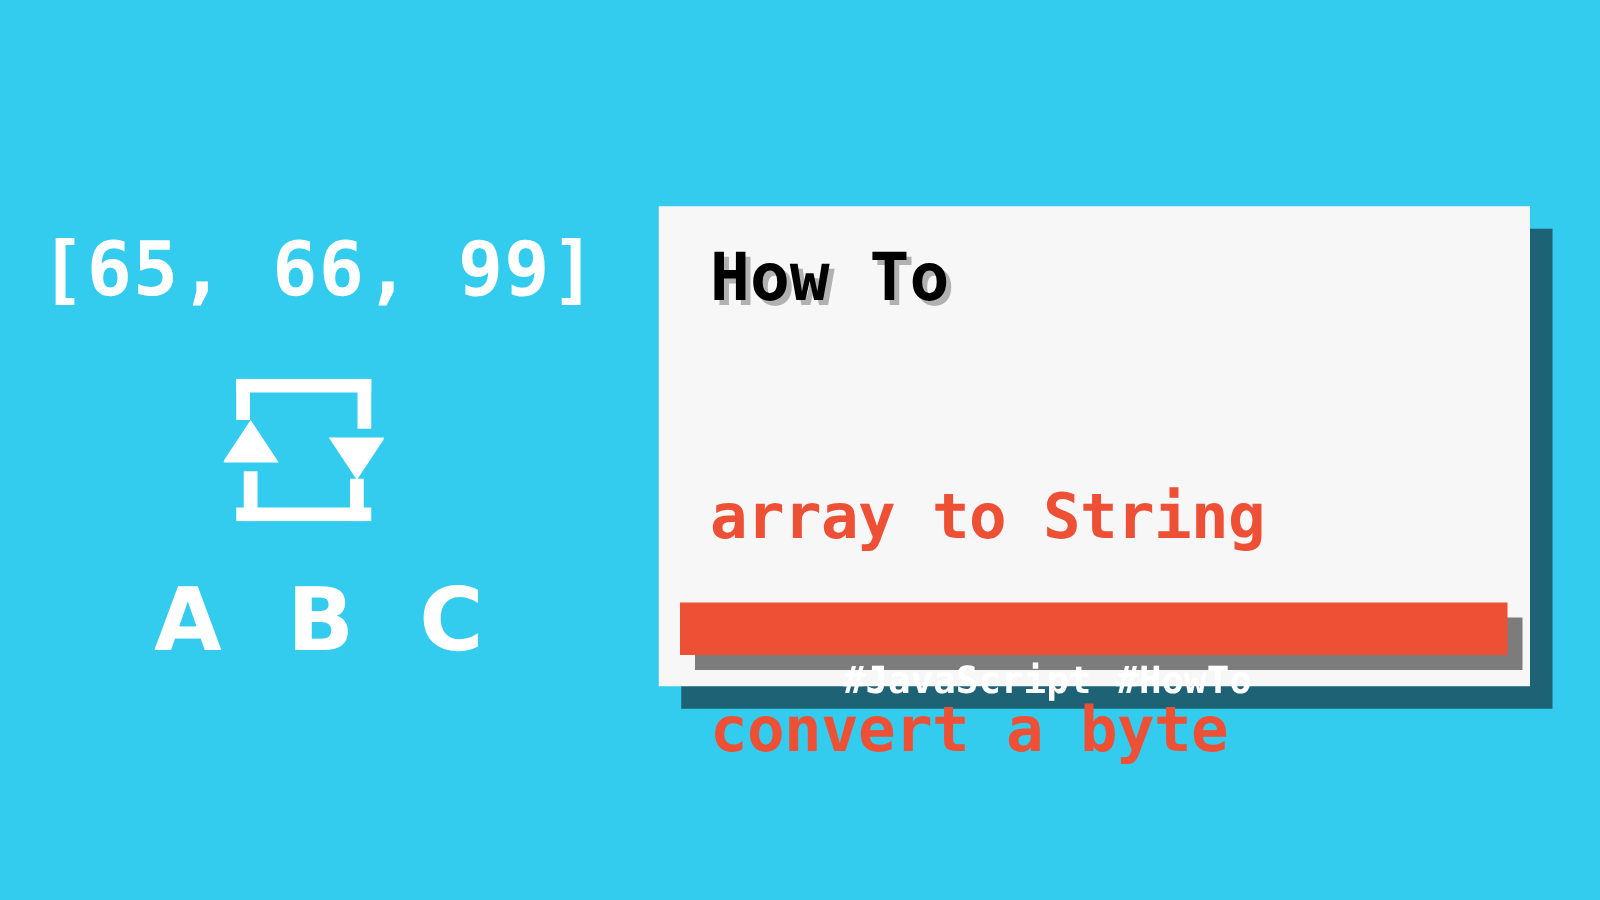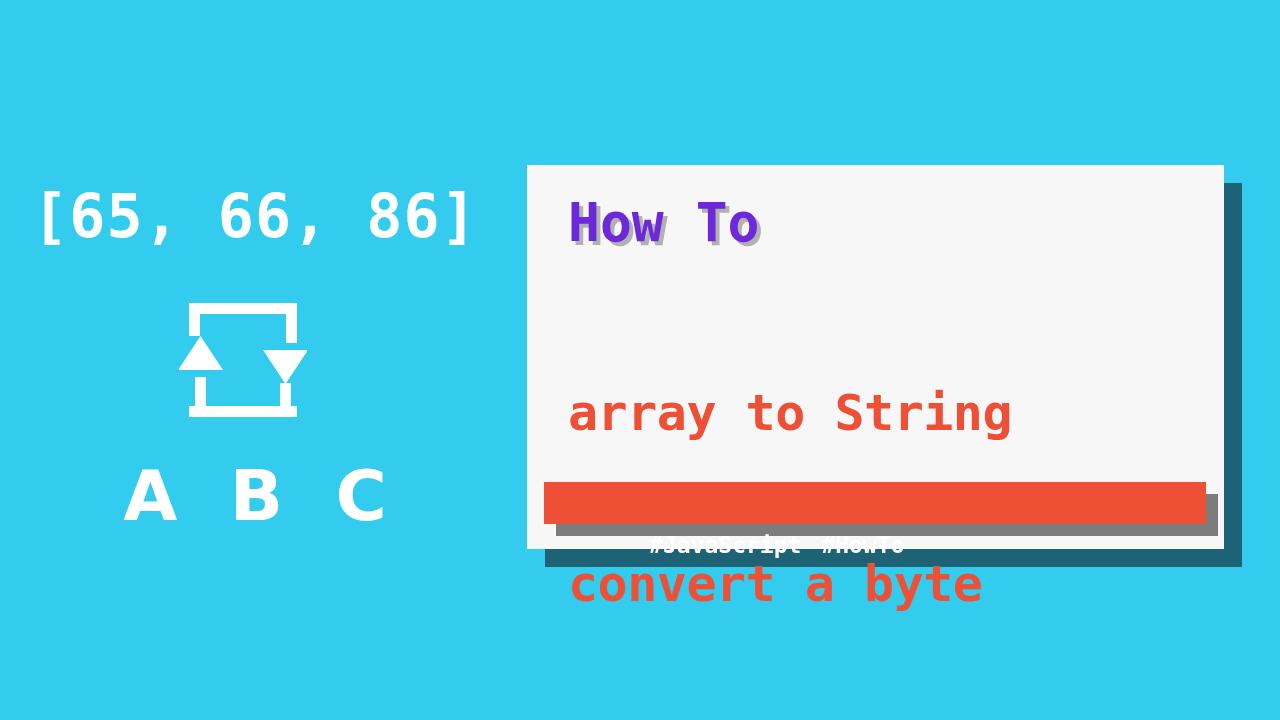--- a/index.html
+++ b/index.html
@@ -85,21 +85,21 @@
     top: 165px;
     width: 697px;
     height: 384px;
     background: #f7f7f7;
   }
 
   #eyebrow-howto {
     position: absolute;
     left: 568px;
     top: 196px;
-    color: #6d28d9;
+    color: #000000;
     font-family: "DejaVu Sans Mono", monospace;
     font-weight: bold;
     font-size: 53px;
     line-height: 1;
     letter-spacing: 0px;
     white-space: pre;
     text-shadow: 4px 4px 0 rgba(120,120,120,0.55);
   }
 
   #card-title {
@@ -136,34 +136,34 @@
 
   #tag-list {
     position: absolute;
     left: 22px;
     top: 0;
     height: 56px;
     line-height: 42px;
     color: #ffffff;
     font-family: "DejaVu Sans Mono", monospace;
     font-weight: bold;
-    font-size: 23px;
+    font-size: 30px;
     white-space: pre;
   }
   .tag-item { display: inline; }
   .tag-gap { display: inline-block; width: 20px; }
 </style>
 </head>
 <body>
 
 <div id="poster">
 
   <div id="left-illustration">
 
-    <div id="byte-array-text">[65, 66, 86]</div>
+    <div id="byte-array-text">[65, 66, 99]</div>
 
     <div id="convert-loop-icon">
       <svg viewBox="0 0 128 114" width="128" height="114" xmlns="http://www.w3.org/2000/svg" aria-hidden="true">
 
         <rect x="10" y="0" width="108" height="11" fill="#ffffff"></rect>
 
         <rect x="10" y="103" width="108" height="11" fill="#ffffff"></rect>
 
         <rect x="10" y="0" width="11" height="33" fill="#ffffff"></rect>
 

